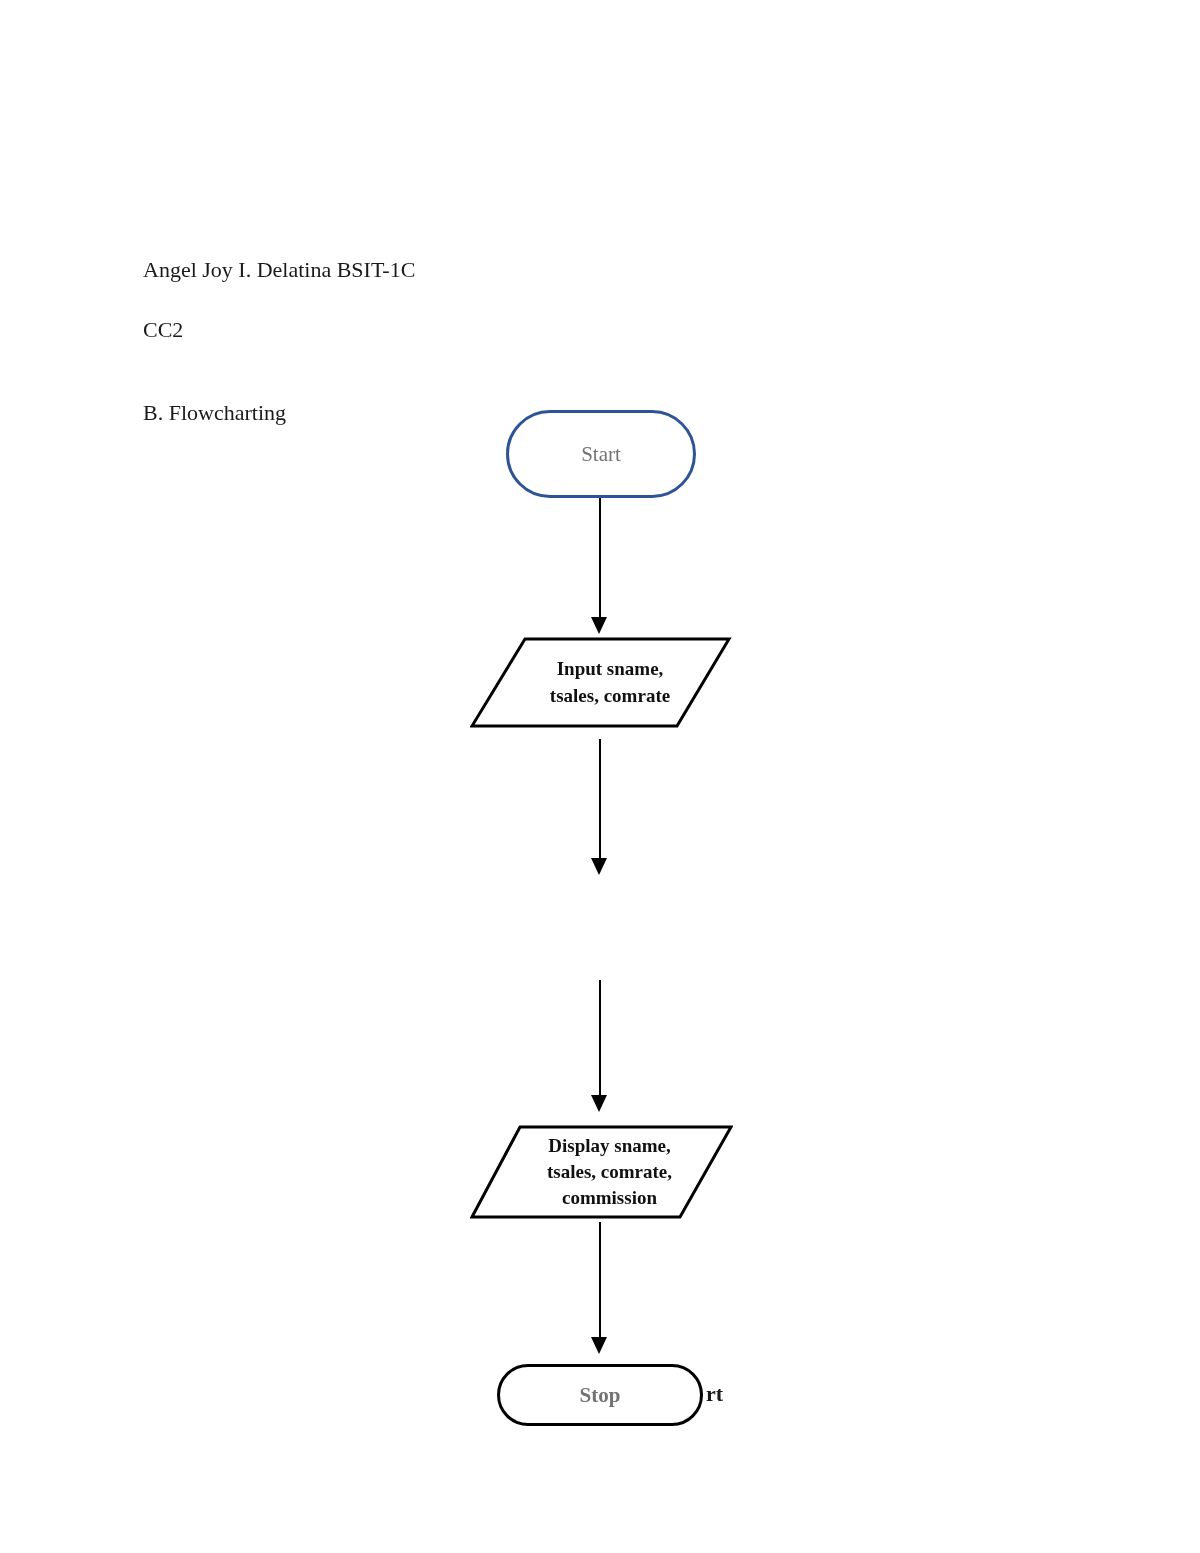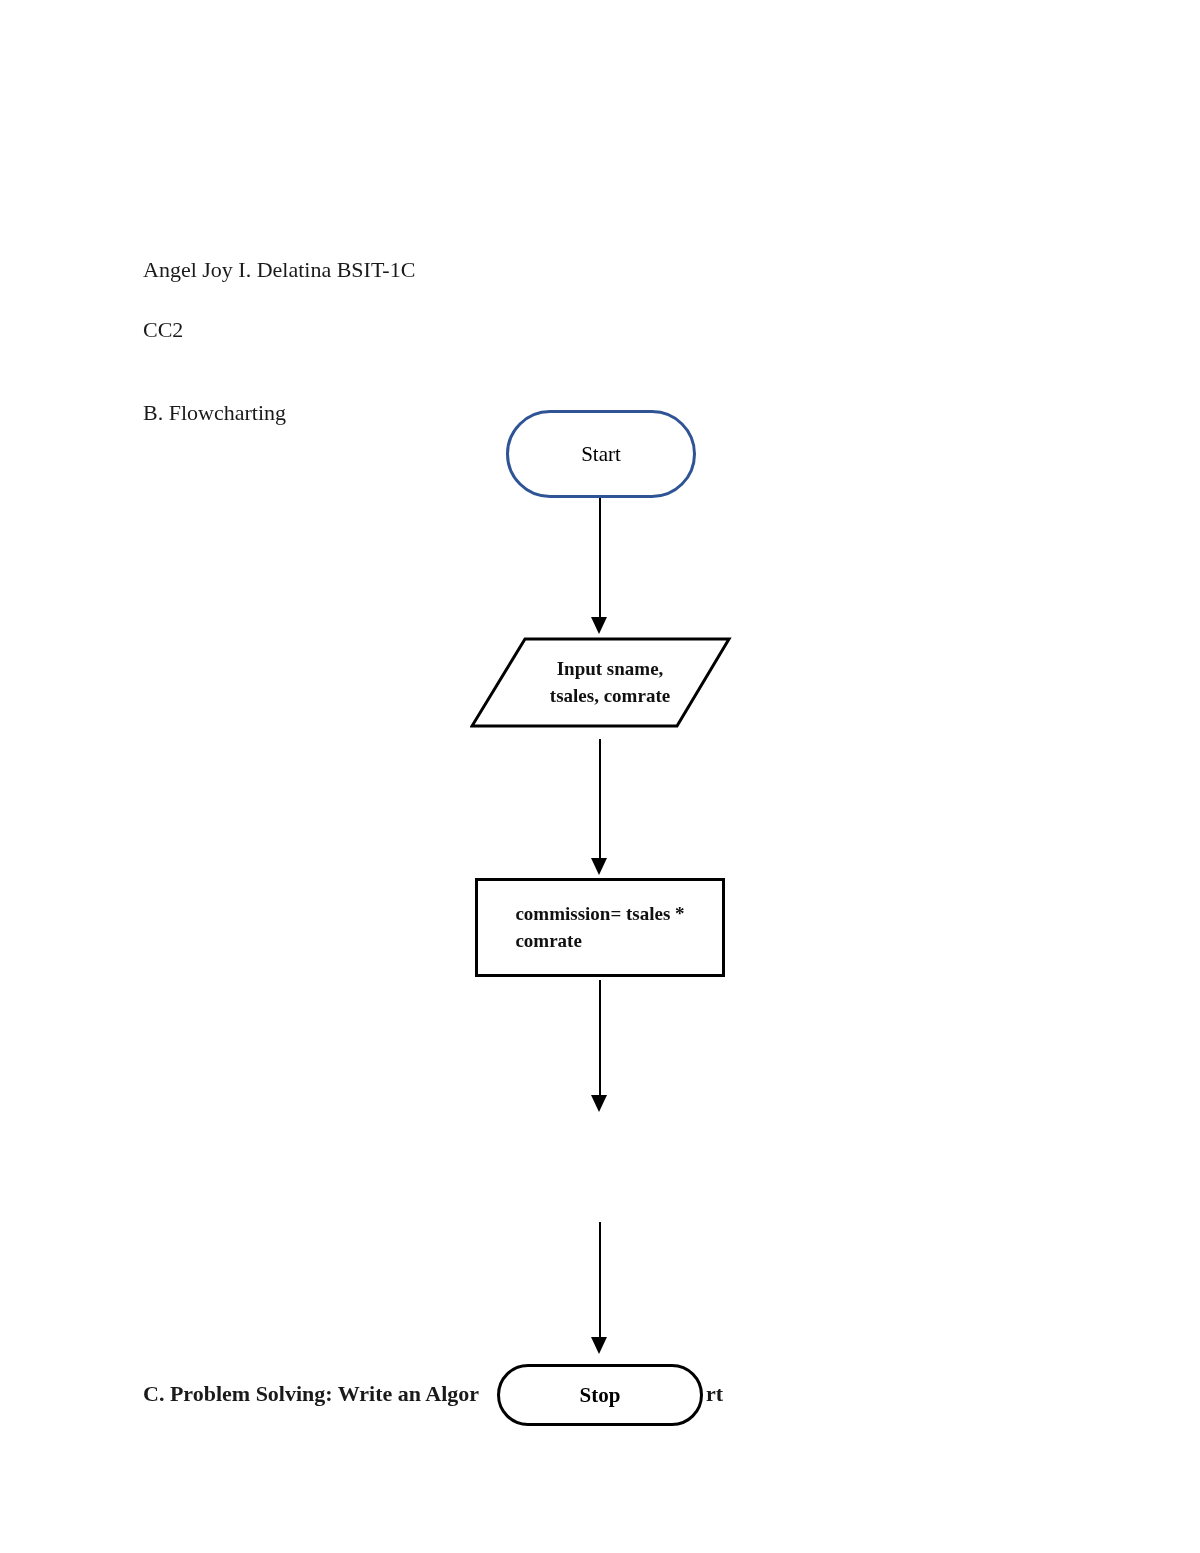--- a/index.html
+++ b/index.html
@@ -34,21 +34,21 @@
     border: 3px solid #000000;
     border-radius: 44px;
     background: #ffffff;
     display: flex;
     align-items: center;
     justify-content: center;
   }
   .terminator.blue { border-color: #2F5496; }
   .terminator .lbl {
     font-size: 21px;
-    color: #000000;
+    color: #737373;
   }
   .terminator .lbl.bold { font-weight: bold; }
 
   .process-rect {
     border: 3px solid #000000;
     background: #ffffff;
     display: flex;
     align-items: center;
     justify-content: center;
   }
@@ -91,21 +91,20 @@
 <body>
 
 <div class="page">
 
   <div class="doc-text" style="left:143px; top:256px;">Angel Joy I. Delatina BSIT-1C</div>
 
   <div class="doc-text" style="left:143px; top:316px;">CC2</div>
 
   <div class="doc-text" style="left:143px; top:376px;margin-top:23px;">B. Flowcharting</div>
 
-  <div class="doc-text heavy z-text" style="left:143px; top:1380px;">C. Problem Solving: Write an Algor</div>
   <div class="doc-text heavy z-text" style="left:706px; top:1380px;">rt</div>
 
   <div class="node terminator blue" style="left:506px; top:410px; width:190px; height:88px;">
     <span class="lbl">Start</span>
   </div>
 
   <div class="arrow-line" style="left:599px; top:498px; height:120px;"></div>
   <div class="arrow-head" style="left:591px; top:617px;"></div>
 
   <div class="pgram-wrap" style="left:470px; top:637px; width:262px; height:91px;">
@@ -114,30 +113,34 @@
     </svg>
     <div class="pgram-text node-text" style="padding-left:18px;">
       <div>Input sname,</div>
       <div>tsales, comrate</div>
     </div>
   </div>
 
   <div class="arrow-line" style="left:599px; top:739px; height:119px;"></div>
   <div class="arrow-head" style="left:591px; top:858px;"></div>
 
-  <div class="node process-rect" style="left:475px; top:878px; width:250px; height:99px;">
-    <div class="node-text">
-      <div>commission= tsales *</div>
-      <div>comrate</div>
-    </div>
-  </div>
 
   <div class="arrow-line" style="left:599px; top:980px; height:115px;"></div>
   <div class="arrow-head" style="left:591px; top:1095px;"></div>
 
+  <div class="pgram-wrap" style="left:470px; top:1125px; width:263px; height:94px;">
+    <svg width="263" height="94" viewBox="0 0 263 94">
+      <polygon points="50,2 261,2 210,92 2,92" fill="#ffffff" stroke="#000000" stroke-width="3"></polygon>
+    </svg>
+    <div class="pgram-text node-text" style="padding-left:16px;">
+      <div>Display sname,</div>
+      <div>tsales, comrate,</div>
+      <div>commission</div>
+    </div>
+  </div>
 
   <div class="arrow-line" style="left:599px; top:1222px; height:115px;"></div>
   <div class="arrow-head" style="left:591px; top:1337px;"></div>
 
   <div class="node terminator z-top" style="left:497px; top:1364px; width:206px; height:62px;">
     <span class="lbl bold">Stop</span>
   </div>
 
 </div>
 

